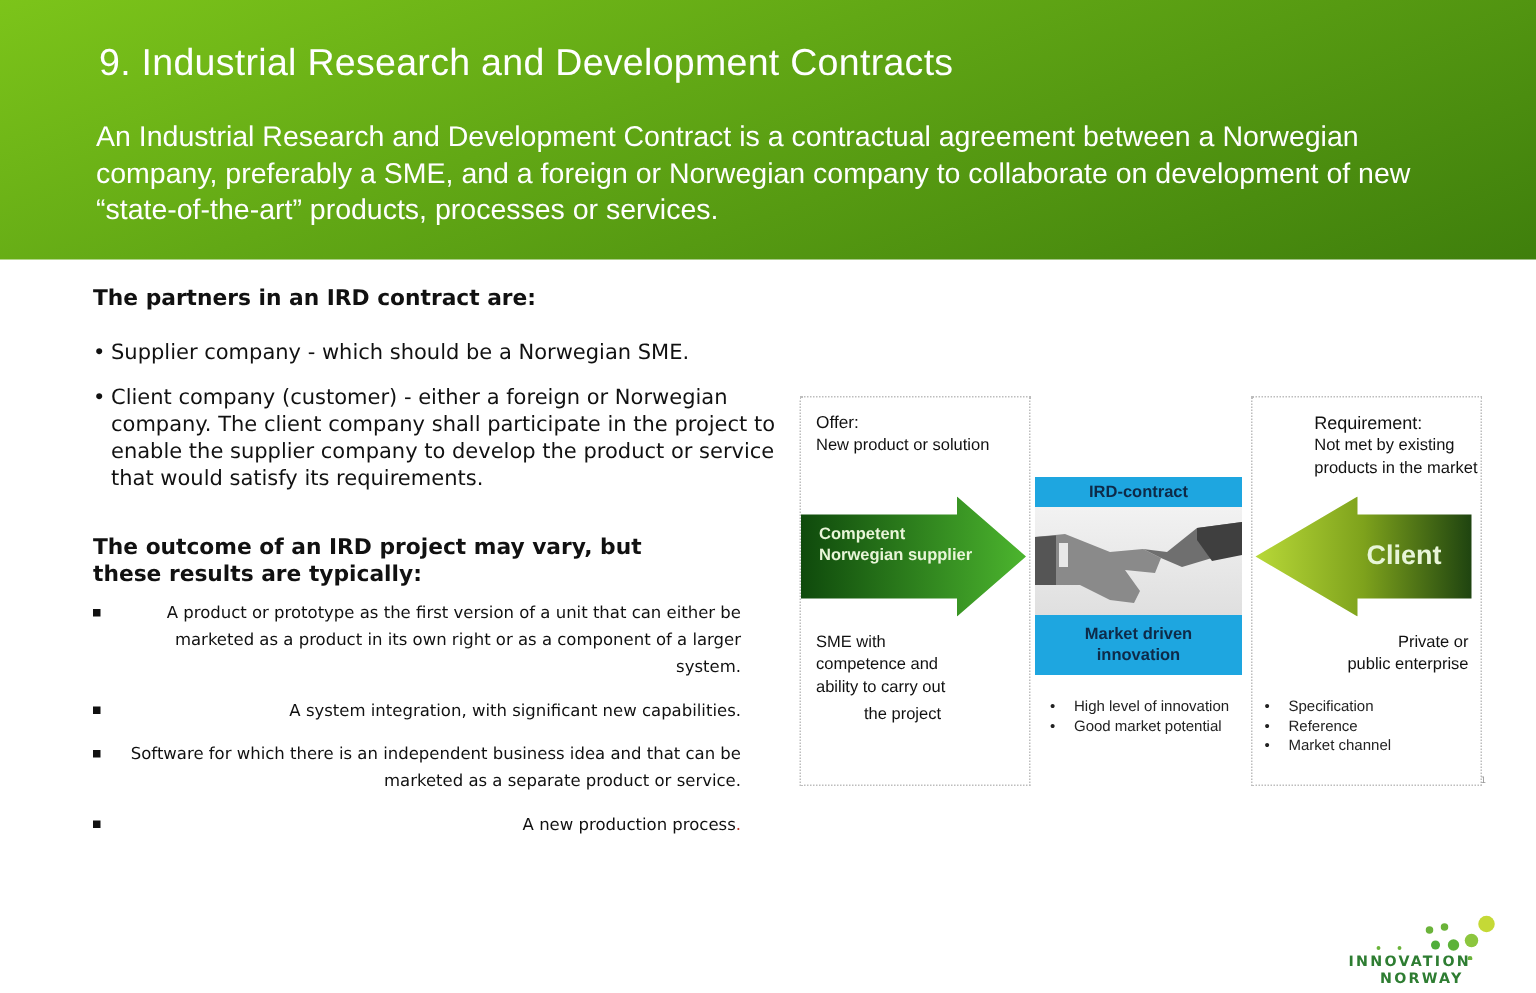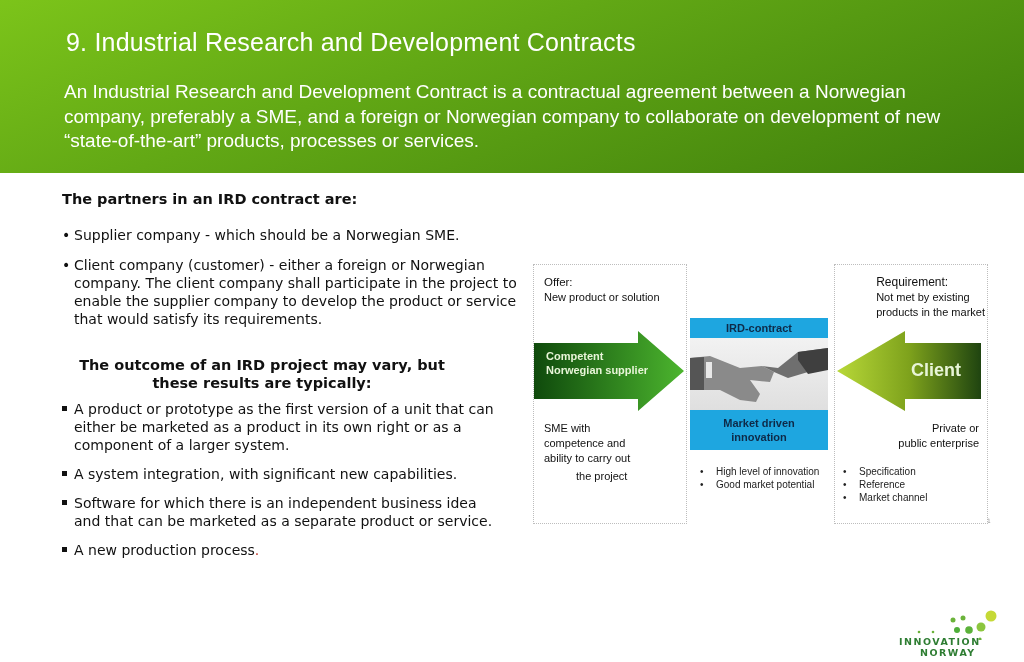--- a/index.html
+++ b/index.html
@@ -8,23 +8,23 @@
     background: linear-gradient(160deg, #7cc41a 0%, #62a815 40%, #3f7f0c 100%); }
   .header-title { position:absolute; left:66px; top:28px; font-family:"Liberation Sans", sans-serif; font-size:25px; color:#ffffff; letter-spacing:0.2px; }
   .header-desc { position:absolute; left:64px; top:80px; width:900px; font-family:"Liberation Sans", sans-serif; font-size:19px; line-height:24.5px; color:#ffffff; }
 
   .left { position:absolute; left:62px; top:190px; width:470px; font-size:14px; line-height:18px; }
   .sec-title { font-weight:bold; font-size:14.5px; margin:0; }
   .partners { margin-top:18px; }
   .partner { position:relative; padding-left:12px; margin-bottom:12px; font-size:14px; line-height:18px; }
   .partner .dot { position:absolute; left:0; top:0; }
   .partner .name { font-weight:normal; font-size:14px;margin-top:20px; }
-  .outcome-title { font-weight:bold; font-size:14.5px; line-height:18px; margin-top:28px; width:400px;text-align:center; }
+  .outcome-title { font-weight:bold; font-size:14.5px; line-height:18px; margin-top:28px; width:400px; }
   .outcomes { margin-top:8px; }
-  .outcome { position:relative; padding-left:12px; margin-bottom:11px; font-size:14px; line-height:18px; width:420px; }
+  .outcome { position:relative; padding-left:12px; margin-bottom:11px; font-size:11px; line-height:18px; width:420px;text-align:right; }
   .outcome .sq { position:absolute; left:0; top:6px; width:5px; height:5px; background:#111; }
   .red-dot { color:#c0392b; }
 
   .diagram { position:absolute; left:533px; top:264px; width:456px; height:262px; }
   .col { position:absolute; top:0; height:258px; border:1px dotted #bdbdbd; background:#fff; }
   .col-left { left:0; width:152px; }
   .col-right { left:301px; width:152px; }
   .dtext { font-family:"Liberation Sans", sans-serif; font-weight:normal; font-size:11px; line-height:15px; color:#111; }
   .offer { position:absolute; left:10px; top:10px; }
   .supplier-arrow { position:absolute; left:0; top:66px; width:152px; height:80px; }

